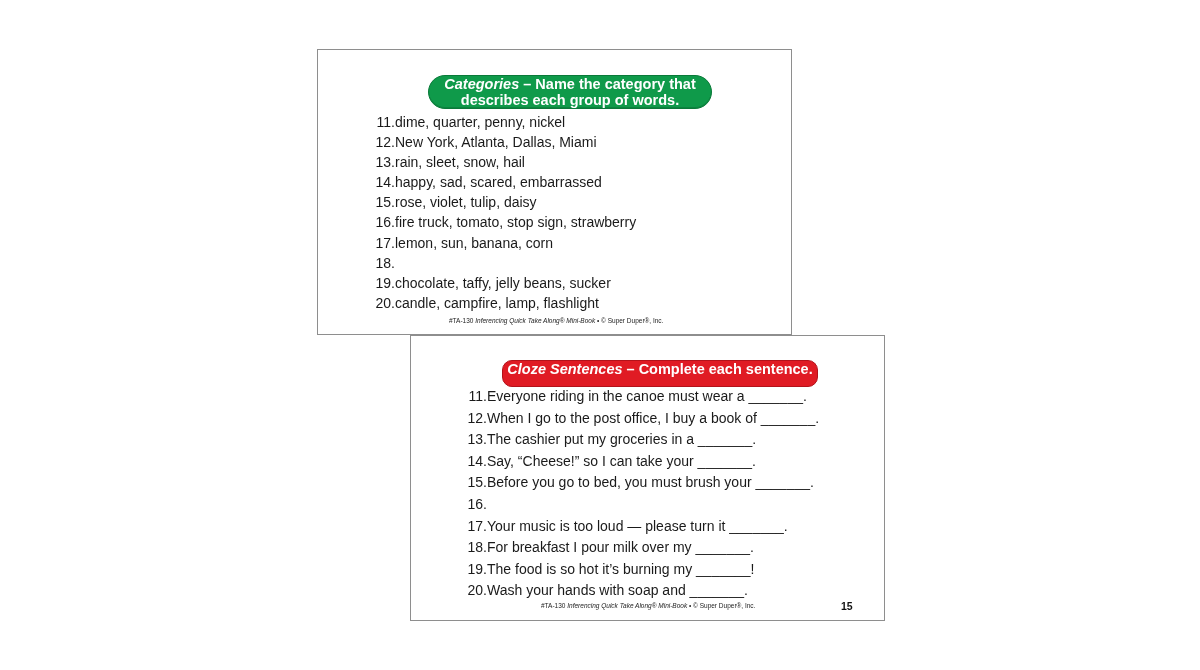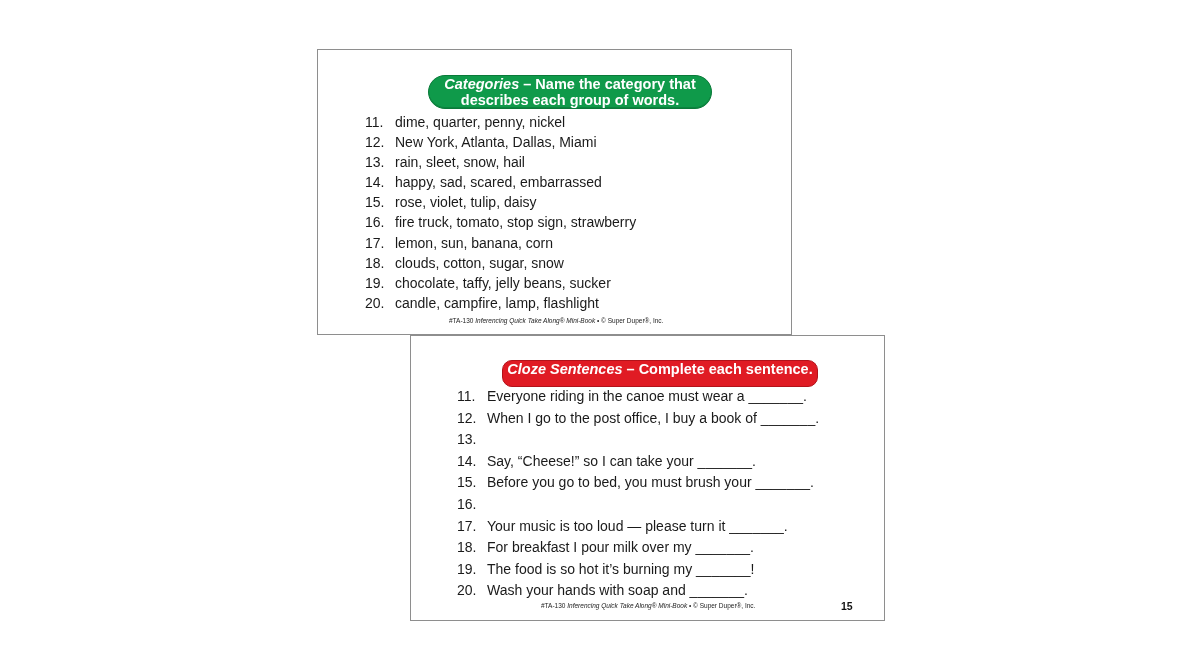--- a/index.html
+++ b/index.html
@@ -30,21 +30,21 @@
   #card2 .pill {
     left:91px; top:24px; width:316px; height:27px;
     background:#e01b24; border-radius:10px;
     border:1px solid #b3121a;
     font-size:14.5px; line-height:17px;
   }
 
   .list { position:absolute; margin:0; padding:0; list-style:none; }
   #card1 .list { left:47px; top:62px; }
   #card2 .list { left:46px; top:50px; }
-  .item { display:flex; font-size:14px; white-space:nowrap; }
+  .item { display:flex; font-size:14px; white-space:nowrap;text-align:right; }
   #card1 .item { height:20.1px; line-height:20px; }
   #card2 .item { height:21.6px; line-height:21px; }
   .num { width:30px; display:inline-block; }
   .txt { display:inline-block; }
 
   .footer {
     position:absolute; font-size:6.5px; color:#222; white-space:nowrap;
   }
   .footer i { font-style:italic; }
   #card1 .footer { left:131px; top:267px; }
@@ -84,21 +84,20 @@
     <li class="item">
         <span class="num">16.</span>
         <span class="txt">fire truck, tomato, stop sign, strawberry</span>
       </li>
     <li class="item">
         <span class="num">17.</span>
         <span class="txt">lemon, sun, banana, corn</span>
       </li>
     <li class="item">
         <span class="num">18.</span>
-        <span class="txt">clouds, cotton, sugar, snow</span>
       </li>
     <li class="item">
         <span class="num">19.</span>
         <span class="txt">chocolate, taffy, jelly beans, sucker</span>
       </li>
     <li class="item">
         <span class="num">20.</span>
         <span class="txt">candle, campfire, lamp, flashlight</span>
       </li>
   </ul>
@@ -116,20 +115,21 @@
     <li class="item">
         <span class="num">11.</span>
         <span class="txt">Everyone riding in the canoe must wear a  _______.</span>
       </li>
     <li class="item">
         <span class="num">12.</span>
         <span class="txt">When I go to the post office, I buy a book of _______.</span>
       </li>
     <li class="item">
         <span class="num">13.</span>
+        <span class="txt">The cashier put my groceries in a _______.</span>
       </li>
     <li class="item">
         <span class="num">14.</span>
         <span class="txt">Say, “Cheese!” so I can take your _______.</span>
       </li>
     <li class="item">
         <span class="num">15.</span>
         <span class="txt">Before you go to bed, you must brush your _______.</span>
       </li>
     <li class="item">

